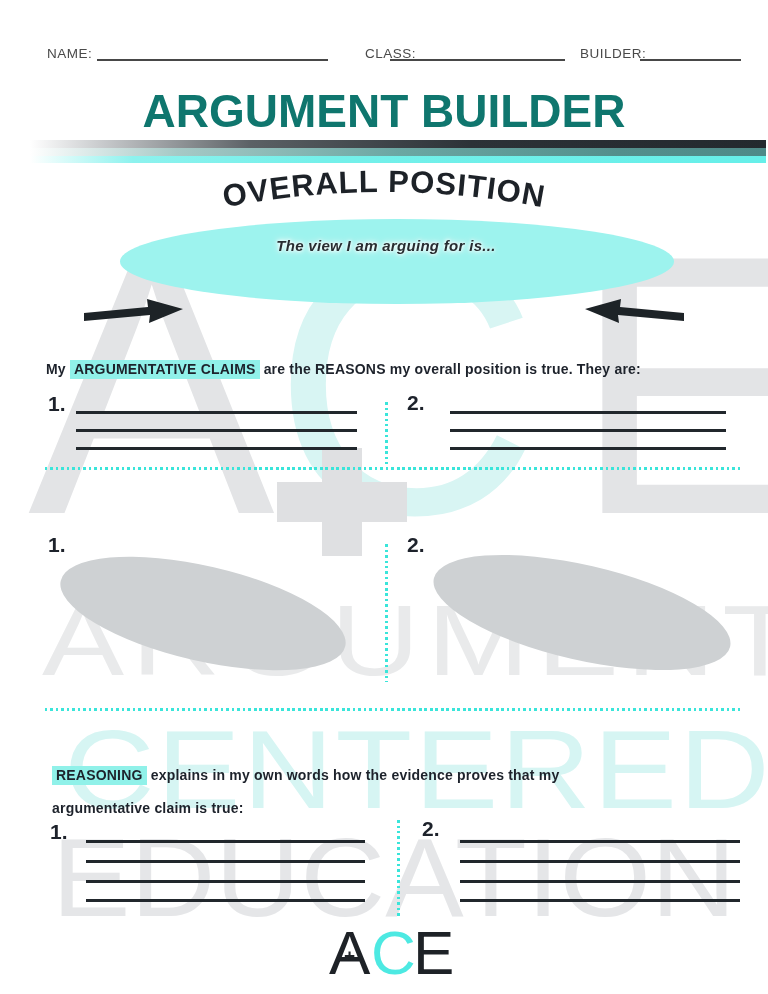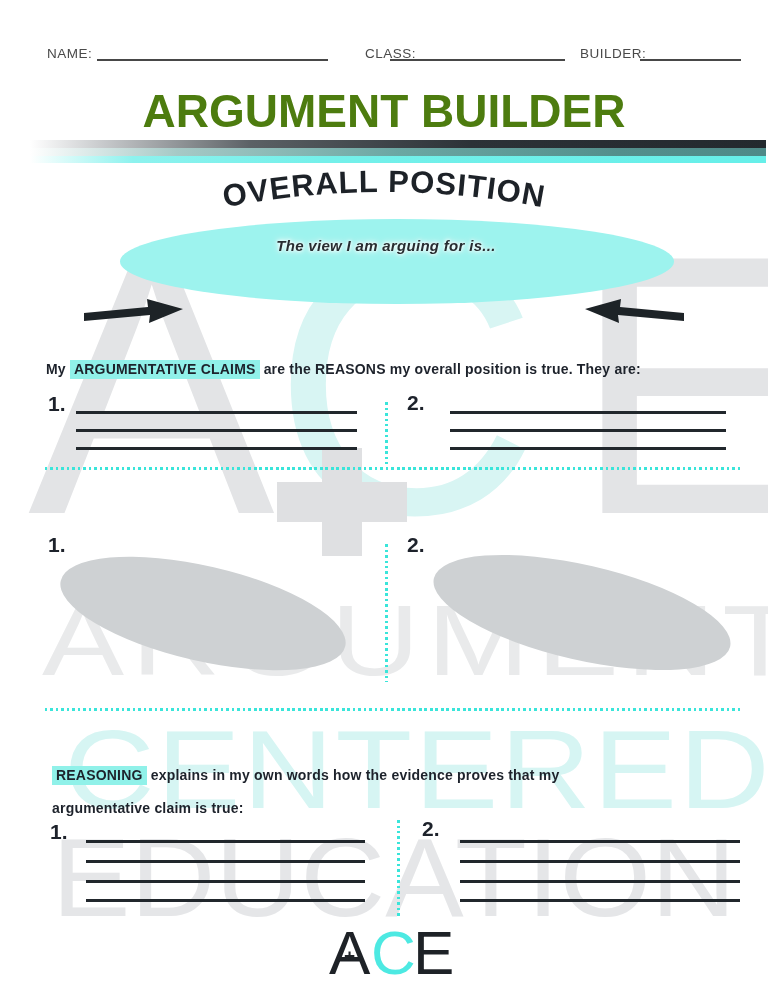--- a/index.html
+++ b/index.html
@@ -17,21 +17,21 @@
                transform:scaleX(1.23);transform-origin:left top;}
   .wm-centered{left:64px;top:714px;font-size:112px;color:#d6f5f3;letter-spacing:2px;
                transform:scaleX(1.12);transform-origin:left top;}
   .wm-education{left:52px;top:822px;font-size:112px;color:#e5e6e8;
                transform:scaleX(1.05);transform-origin:left top;}
   
   .fg{position:absolute;z-index:2;}
   .hdr-label{top:46px;font-size:13.5px;color:#4a4a4a;letter-spacing:.5px;}
   .hdr-line{top:59px;height:1.5px;background:#474747;}
   .doc-title{left:0;right:0;top:84px;text-align:center;font-size:46px;font-weight:bold;
-             color:#4d7c0f;letter-spacing:0px;}
+             color:#0f766e;letter-spacing:0px;}
   .grad-bar{left:30px;top:140px;width:736px;}
   .grad-bar .s1{height:8px;background:linear-gradient(90deg,rgba(130,135,140,0) 0%,rgba(130,135,140,.45) 10%,#5b6165 30%,#2c3237 60%,#23292e 100%);}
   .grad-bar .s2{height:8px;background:linear-gradient(90deg,rgba(140,180,178,0) 0%,#a6c9c6 20%,#6ba7a3 50%,#538f8c 80%,#4e8a88 100%);}
   .grad-bar .s3{height:7px;background:linear-gradient(90deg,rgba(120,240,235,0) 0%,#8df2ee 14%,#74f0ea 40%,#66efe9 100%);}
   .arc-svg{left:174px;top:166px;}
   .subtitle{left:4px;right:0;top:237px;text-align:center;font-size:15px;font-style:italic;
             font-weight:bold;color:#272d31;letter-spacing:.3px;
             text-shadow:0 0 3px #fff,0 0 5px #fff,0 0 8px #fff;}
   .big-ellipse{left:120px;top:219px;width:554px;height:85px;border-radius:50%;background:#9df3ee;z-index:1;}
   .arrow{width:106px;height:40px;}

